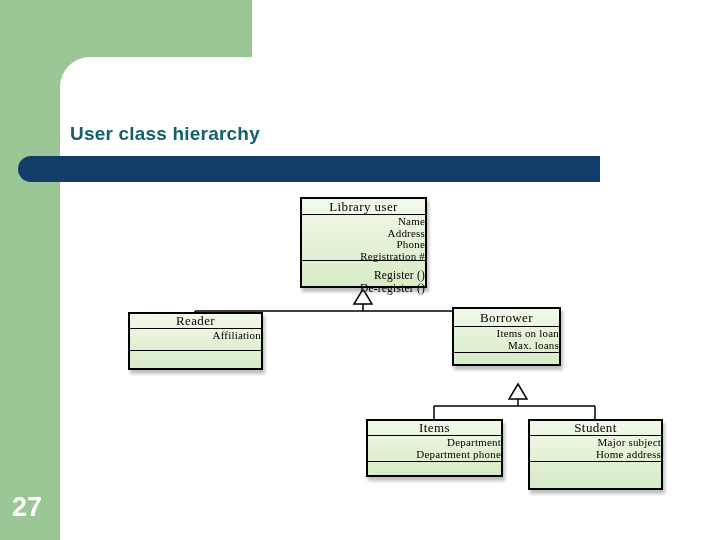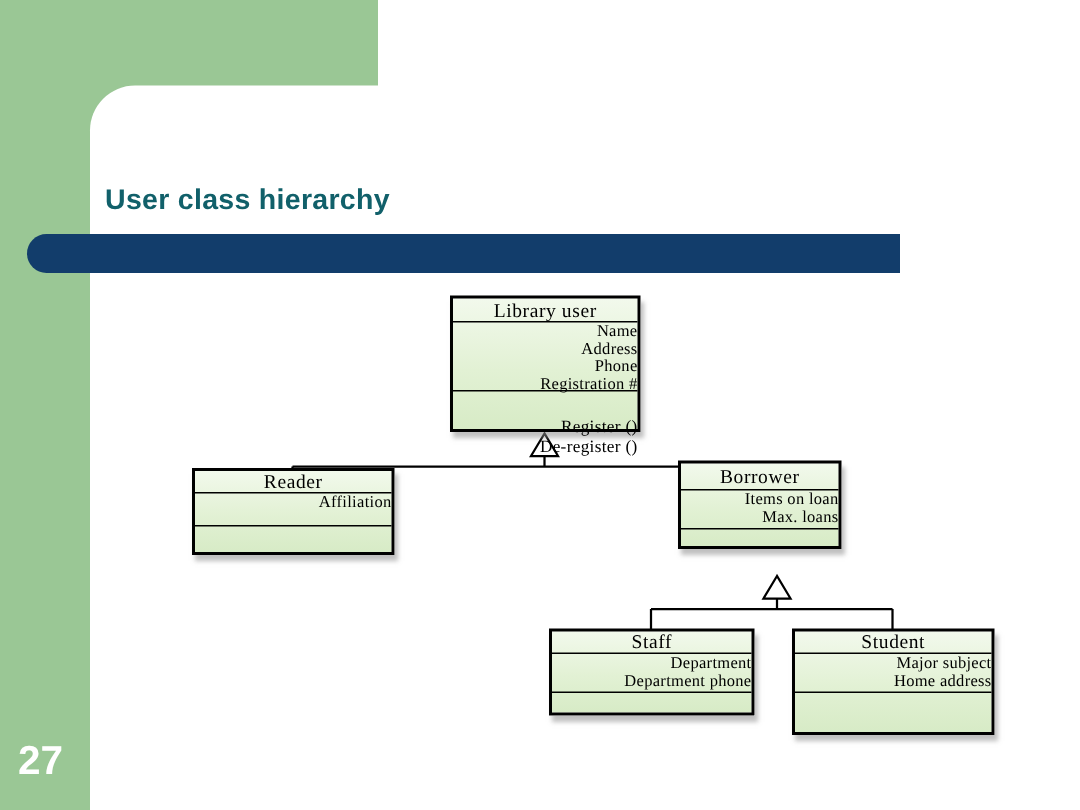--- a/index.html
+++ b/index.html
@@ -26,21 +26,21 @@
 
   
   .uml-box{position:absolute;box-sizing:border-box;border:2px solid #000;
            background:linear-gradient(180deg,#f2f9ec 0%,#e2f1d4 55%,#d7ebc6 100%);
            font-family:"Liberation Serif",serif;color:#000;
            box-shadow:2px 4px 3px rgba(140,140,140,.55);}
   .uml-title{box-sizing:border-box;display:flex;align-items:center;justify-content:center;
              font-size:13px;letter-spacing:.4px;}
   .uml-attrs,.uml-methods{box-sizing:border-box;border-top:1px solid #000;
              padding:1px 0 0 4px;font-size:11px;line-height:11.5px;letter-spacing:.2px;text-align:right;}
-  .uml-methods{font-size:11.5px;line-height:12.5px;padding-top:18px;}
+  .uml-methods{font-size:11.5px;line-height:12.5px;padding-top:8px;}
 
   
   .connectors{position:absolute;left:0;top:0;width:720px;height:540px;pointer-events:none;}
 </style>
 </head>
 <body>
 
 <div class="slide">
 
   <div class="green-corner"></div>
@@ -91,21 +91,21 @@
   <div class="uml-box" style="left:452px;top:307px;width:109px;height:59px">
     <div class="uml-title" style="height:17px">Borrower</div>
     <div class="uml-attrs" style="height:26px">
       <div>Items on loan</div>
       <div>Max. loans</div>
     </div>
     <div class="uml-methods" style="height:12px"></div>
   </div>
 
   <div class="uml-box" style="left:366px;top:419px;width:137px;height:58px">
-    <div class="uml-title" style="height:14px">Staff</div>
+    <div class="uml-title" style="height:14px">Items</div>
     <div class="uml-attrs" style="height:26px">
       <div>Department</div>
       <div>Department phone</div>
     </div>
     <div class="uml-methods" style="height:14px"></div>
   </div>
 
   <div class="uml-box" style="left:528px;top:419px;width:135px;height:71px">
     <div class="uml-title" style="height:14px">Student</div>
     <div class="uml-attrs" style="height:26px">

